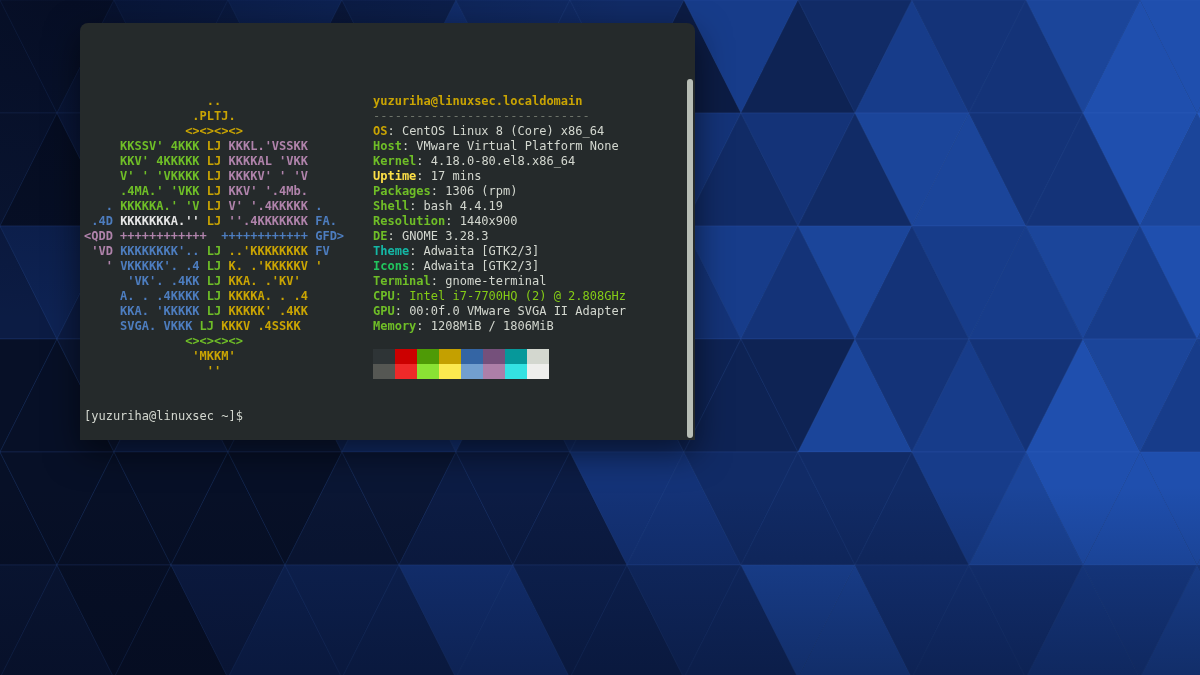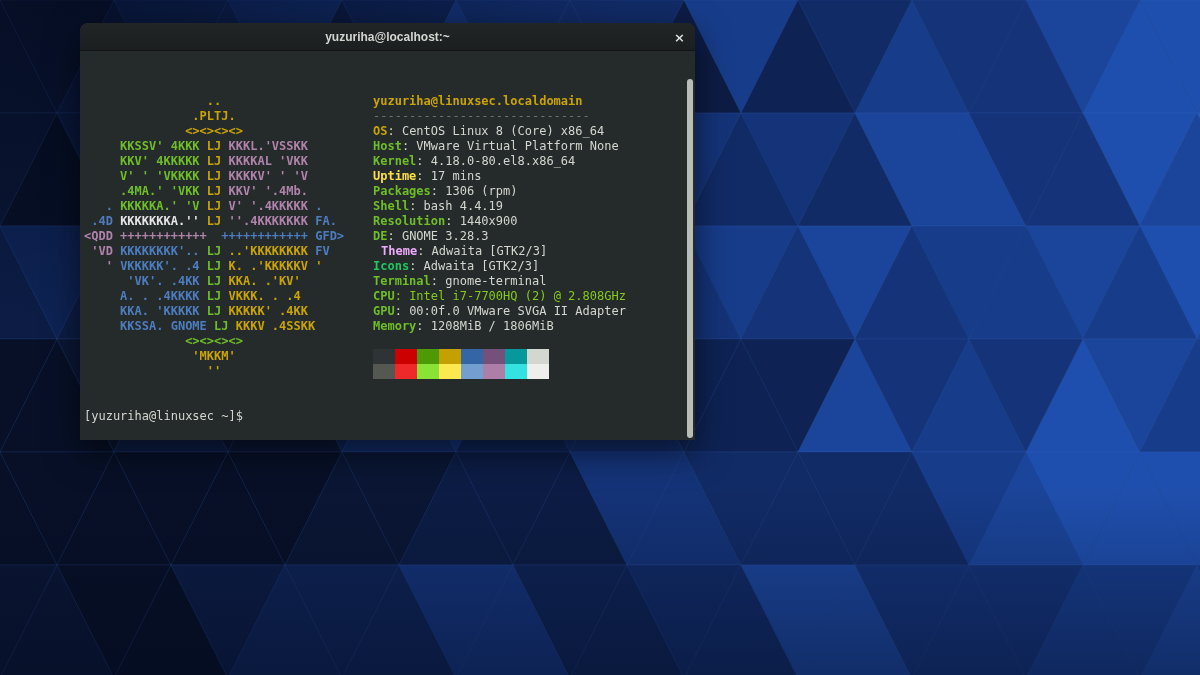--- a/index.html
+++ b/index.html
@@ -212,56 +212,52 @@
       <polygon points="1083,565 1197,565 1140,678" fill="#173c8a" stroke="#4677d2" stroke-opacity="0.14" stroke-width="1"></polygon>
       <polygon points="1197,565 1140,678 1254,678" fill="#1b459a" stroke="#4677d2" stroke-opacity="0.14" stroke-width="1"></polygon>
       <polygon points="1197,565 1311,565 1254,678" fill="#173c8a" stroke="#4677d2" stroke-opacity="0.14" stroke-width="1"></polygon>
       <polygon points="1311,565 1254,678 1368,678" fill="#173c8a" stroke="#4677d2" stroke-opacity="0.14" stroke-width="1"></polygon>
       <polygon points="1311,565 1425,565 1368,678" fill="#143378" stroke="#4677d2" stroke-opacity="0.14" stroke-width="1"></polygon>
       <polygon points="1425,565 1368,678 1482,678" fill="#143378" stroke="#4677d2" stroke-opacity="0.14" stroke-width="1"></polygon>
     </svg>
   <div class="vignette"></div>
 
   <div class="window">
-    <div class="titlebar">
-      <div class="title">yuzuriha@localhost:~</div>
-      <div class="close-btn">×</div>
-    </div>
     <div class="term">
       <pre id="art"><span style="color: rgb(201, 164, 3);">                 ..</span>
 <span style="color: rgb(201, 164, 3);">               .PLTJ.</span>
 <span style="color: rgb(201, 164, 3);">              &lt;&gt;&lt;&gt;&lt;&gt;&lt;&gt;</span>
 <span style="color: rgb(111, 190, 39);">     KKSSV' 4KKK </span><span style="color: rgb(201, 164, 3);">LJ</span><span style="color: rgb(176, 131, 171);"> KKKL.'VSSKK</span>
 <span style="color: rgb(111, 190, 39);">     KKV' 4KKKKK </span><span style="color: rgb(201, 164, 3);">LJ</span><span style="color: rgb(176, 131, 171);"> KKKKAL 'VKK</span>
 <span style="color: rgb(111, 190, 39);">     V' ' 'VKKKK </span><span style="color: rgb(201, 164, 3);">LJ</span><span style="color: rgb(176, 131, 171);"> KKKKV' ' 'V</span>
 <span style="color: rgb(111, 190, 39);">     .4MA.' 'VKK </span><span style="color: rgb(201, 164, 3);">LJ</span><span style="color: rgb(176, 131, 171);"> KKV' '.4Mb.</span>
 <span style="color: rgb(77, 125, 191);">   . </span><span style="color: rgb(111, 190, 39);">KKKKKA.' 'V </span><span style="color: rgb(201, 164, 3);">LJ</span><span style="color: rgb(176, 131, 171);"> V' '.4KKKKK </span><span style="color: rgb(77, 125, 191);">.</span>
 <span style="color: rgb(77, 125, 191);"> .4D </span><span style="color: #e5e5e5;">KKKKKKKA.'' </span><span style="color: rgb(201, 164, 3);">LJ</span><span style="color: rgb(176, 131, 171);"> ''.4KKKKKKK </span><span style="color: rgb(77, 125, 191);">FA.</span>
 <span style="color: rgb(176, 131, 171);">&lt;QDD ++++++++++++ </span><span style="color: rgb(77, 125, 191);"> ++++++++++++ GFD&gt;</span>
 <span style="color: rgb(176, 131, 171);"> 'VD </span><span style="color: rgb(77, 125, 191);">KKKKKKKK'.. </span><span style="color: rgb(111, 190, 39);">LJ</span><span style="color: rgb(201, 164, 3);"> ..'KKKKKKKK </span><span style="color: rgb(77, 125, 191);">FV</span>
 <span style="color: rgb(176, 131, 171);">   ' </span><span style="color: rgb(77, 125, 191);">VKKKKK'. .4 </span><span style="color: rgb(111, 190, 39);">LJ</span><span style="color: rgb(201, 164, 3);"> K. .'KKKKKV '</span>
 <span style="color: rgb(77, 125, 191);">      'VK'. .4KK </span><span style="color: rgb(111, 190, 39);">LJ</span><span style="color: rgb(201, 164, 3);"> KKA. .'KV'</span>
-<span style="color: rgb(77, 125, 191);">     A. . .4KKKK </span><span style="color: rgb(111, 190, 39);">LJ</span><span style="color: rgb(201, 164, 3);"> VKKK. . .4</span>
+<span style="color: rgb(77, 125, 191);">     A. . .4KKKK </span><span style="color: rgb(111, 190, 39);">LJ</span><span style="color: rgb(201, 164, 3);"> KKKKA. . .4</span>
 <span style="color: rgb(77, 125, 191);">     KKA. 'KKKKK </span><span style="color: rgb(111, 190, 39);">LJ</span><span style="color: rgb(201, 164, 3);"> KKKKK' .4KK</span>
-<span style="color: rgb(77, 125, 191);">     KKSSA. GNOME </span><span style="color: rgb(111, 190, 39);">LJ</span><span style="color: rgb(201, 164, 3);"> KKKV .4SSKK</span>
+<span style="color: rgb(77, 125, 191);">     SVGA. VKKK </span><span style="color: rgb(111, 190, 39);">LJ</span><span style="color: rgb(201, 164, 3);"> KKKV .4SSKK</span>
 <span style="color: rgb(111, 190, 39);">              &lt;&gt;&lt;&gt;&lt;&gt;&lt;&gt;</span>
 <span style="color: rgb(201, 164, 3);">               'MKKM'</span>
 <span style="color: rgb(201, 164, 3);">                 ''</span>
 </pre>
       <pre id="infoblock"><span class="info-title" style="color: rgb(201, 164, 3);">yuzuriha@linuxsec.localdomain</span>
 <span style="color: rgb(109, 115, 106);">------------------------------</span>
 <span class="info-label" style="color: rgb(201, 164, 3);">OS</span><span style="color: rgb(211, 215, 207);">: CentOS Linux 8 (Core) x86_64</span>
 <span class="info-label" style="color: rgb(111, 190, 39);">Host</span><span style="color: rgb(211, 215, 207);">: VMware Virtual Platform None</span>
 <span class="info-label" style="color: rgb(111, 190, 39);">Kernel</span><span style="color: rgb(211, 215, 207);">: 4.18.0-80.el8.x86_64</span>
 <span class="info-label" style="color: #fde047;">Uptime</span><span style="color: rgb(211, 215, 207);">: 17 mins</span>
 <span class="info-label" style="color: rgb(111, 190, 39); margin-top: 39px;">Packages</span><span style="color: rgb(211, 215, 207);">: 1306 (rpm)</span>
 <span class="info-label" style="color: rgb(111, 190, 39);">Shell</span><span style="color: rgb(211, 215, 207);">: bash 4.4.19</span>
 <span class="info-label" style="color: rgb(111, 190, 39);">Resolution</span><span style="color: rgb(211, 215, 207);">: 1440x900</span>
 <span class="info-label" style="color: rgb(111, 190, 39);">DE</span><span style="color: rgb(211, 215, 207);">: GNOME 3.28.3</span>
-<span class="info-label" style="color: #f0abfc; margin-left: 8px;">Theme</span><span style="color: rgb(211, 215, 207);">: Adwaita [GTK2/3]</span>
+<span class="info-label" style="color: #14b8a6;">Theme</span><span style="color: rgb(211, 215, 207);">: Adwaita [GTK2/3]</span>
 <span class="info-label" style="color: #22c55e; margin-top: 40px;">Icons</span><span style="color: rgb(211, 215, 207);">: Adwaita [GTK2/3]</span>
 <span class="info-label" style="color: rgb(111, 190, 39);">Terminal</span><span style="color: rgb(211, 215, 207);">: gnome-terminal</span>
 <span class="info-label" style="color: rgb(111, 190, 39);">CPU</span><span style="color: #84cc16;">: Intel i7-7700HQ (2) @ 2.808GHz</span>
 <span class="info-label" style="color: rgb(111, 190, 39);">GPU</span><span style="color: rgb(211, 215, 207);">: 00:0f.0 VMware SVGA II Adapter</span>
 <span class="info-label" style="color: rgb(111, 190, 39);">Memory</span><span style="color: rgb(211, 215, 207);">: 1208MiB / 1806MiB</span>
 </pre>
       <div class="blocks" id="blocks">
           <div class="brow">
             <div class="block" style="background: rgb(46, 52, 54);"></div>
             <div class="block" style="background: rgb(204, 0, 0);"></div>

